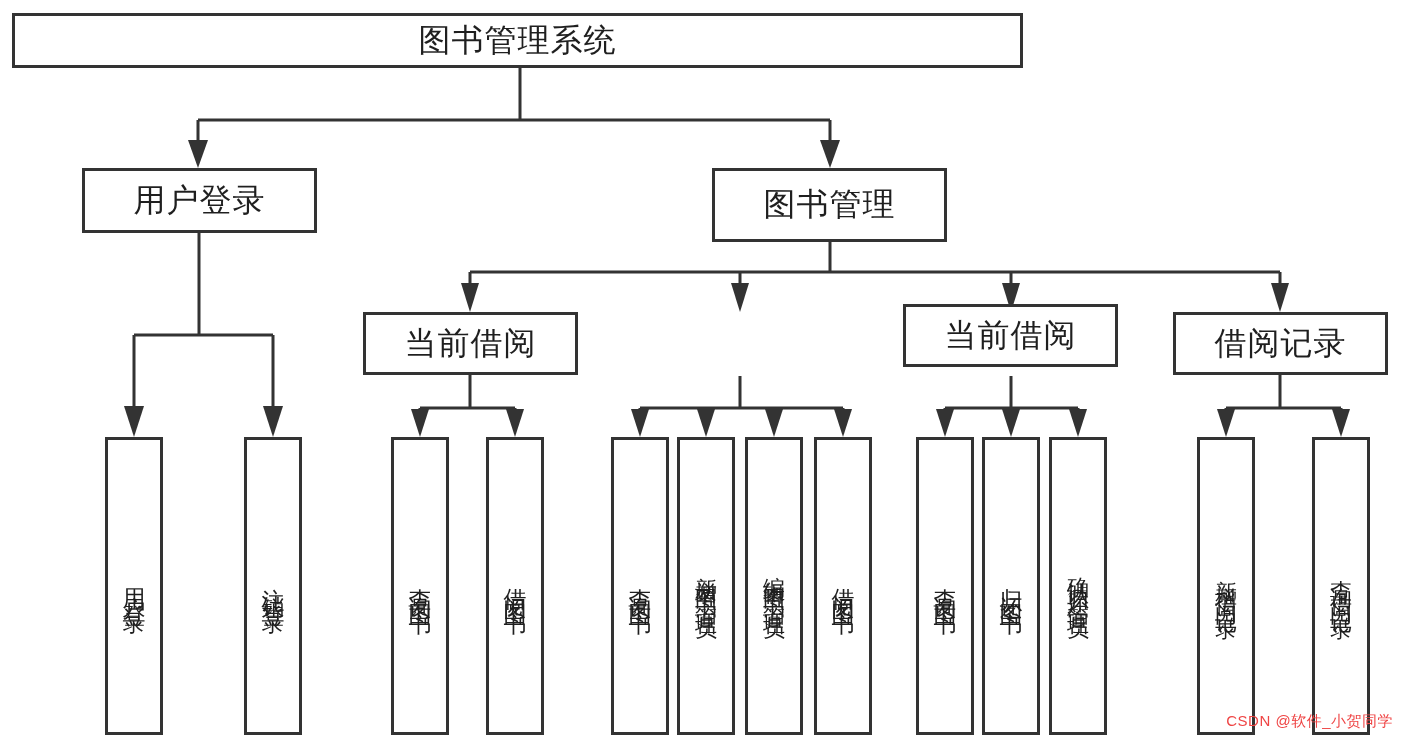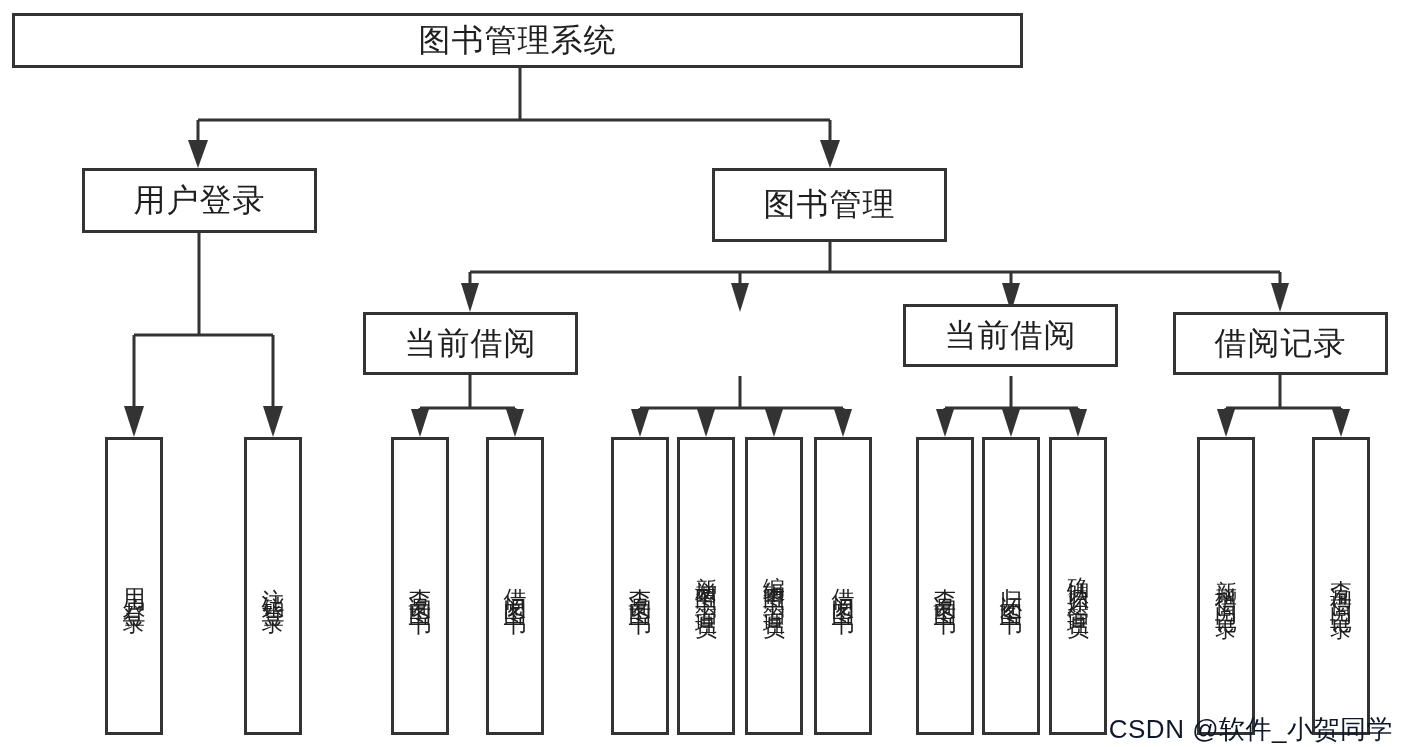--- a/index.html
+++ b/index.html
@@ -15,21 +15,21 @@
   }
   .node.h span { font-size:32px; letter-spacing:1px; white-space:nowrap; }
   .node.v span {
     writing-mode:vertical-rl; text-orientation:mixed;
     font-size:23px; letter-spacing:8px; line-height:1;
   }
   .node.v.six  span { font-size:22px; letter-spacing:8px; }
   .node.v.long span { font-size:22px; letter-spacing:6px; }
   .watermark {
     position:absolute; right:12px; top:712px; z-index:5;
-    color:#0f172a; font-size:26px; letter-spacing:0.5px; white-space:nowrap;
+    color:#ef4444; font-size:15px; letter-spacing:0.5px; white-space:nowrap;
   }
 </style>
 </head>
 <body>
 
 <div class="stage">
 
   <svg class="wires" viewBox="0 0 1405 747" xmlns="http://www.w3.org/2000/svg">
     <path fill="none" stroke="#333333" stroke-width="3" d="M520 68 V120 M198 120 H830 M198 120 V142 M830 120 V142
              M199 233 V335 M134 335 H273 M134 335 V408 M273 335 V408

